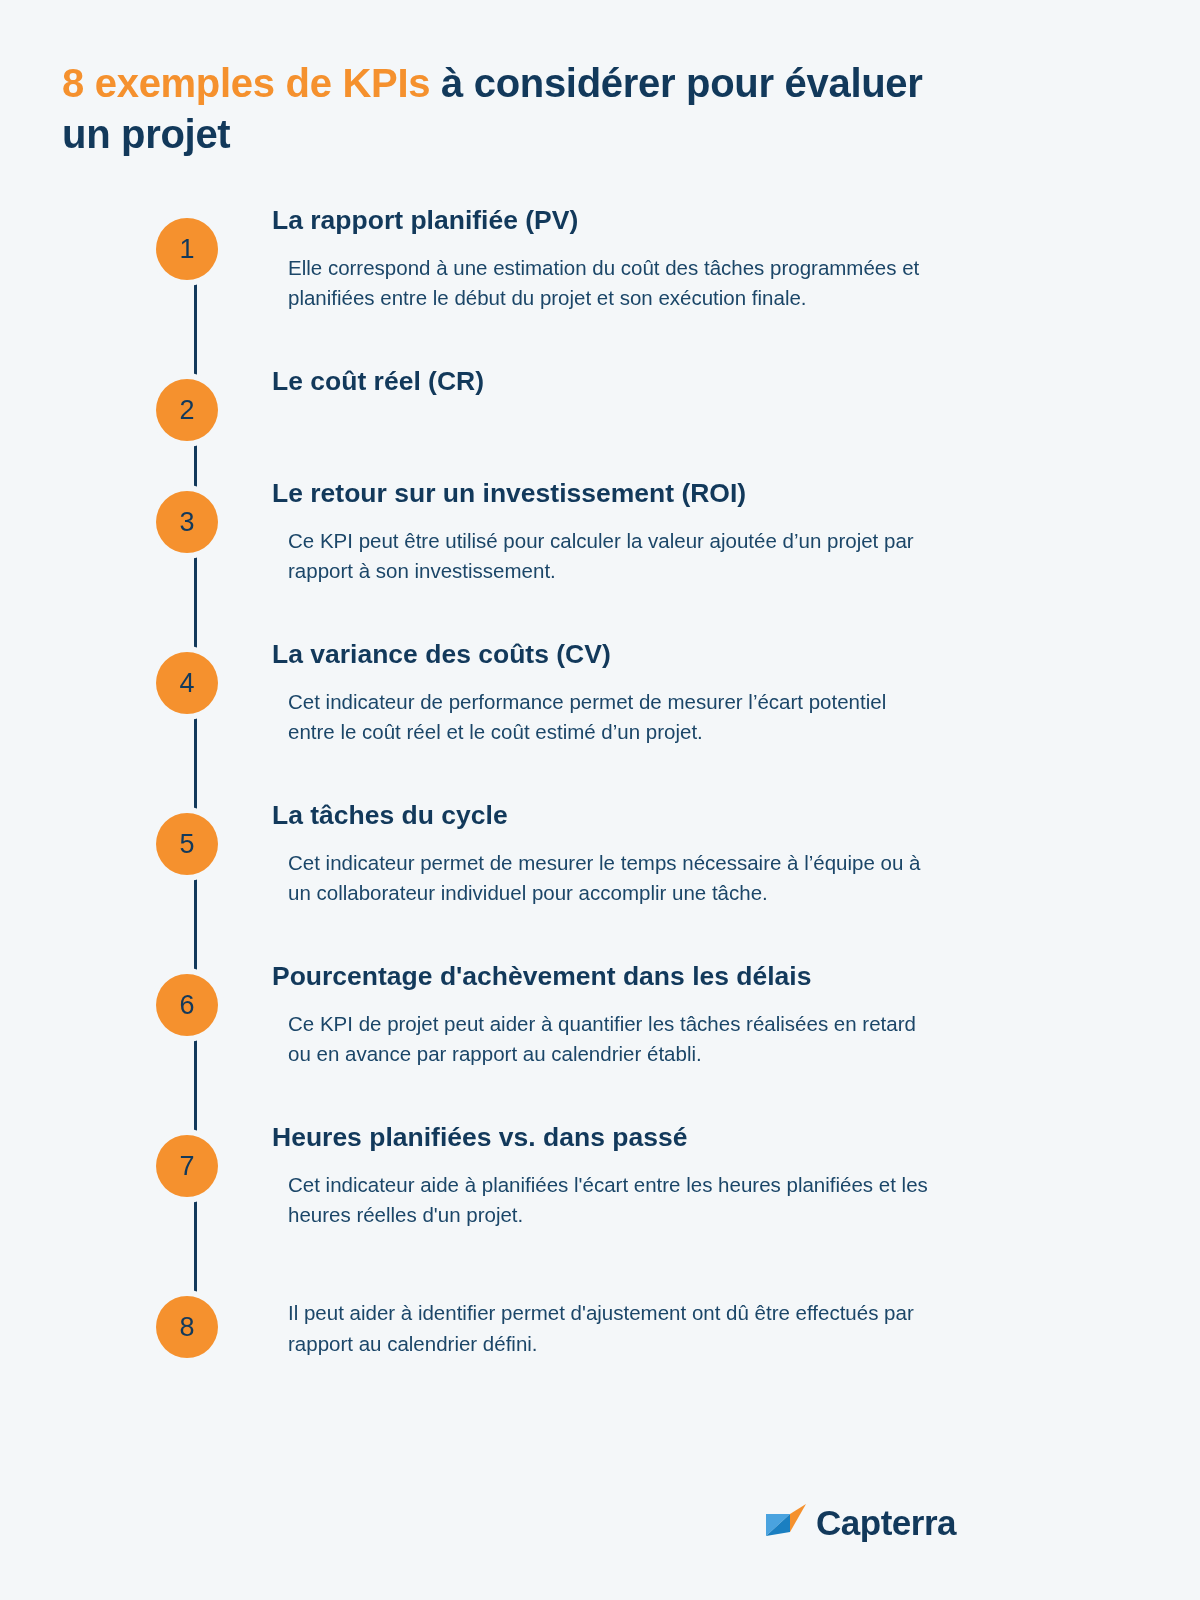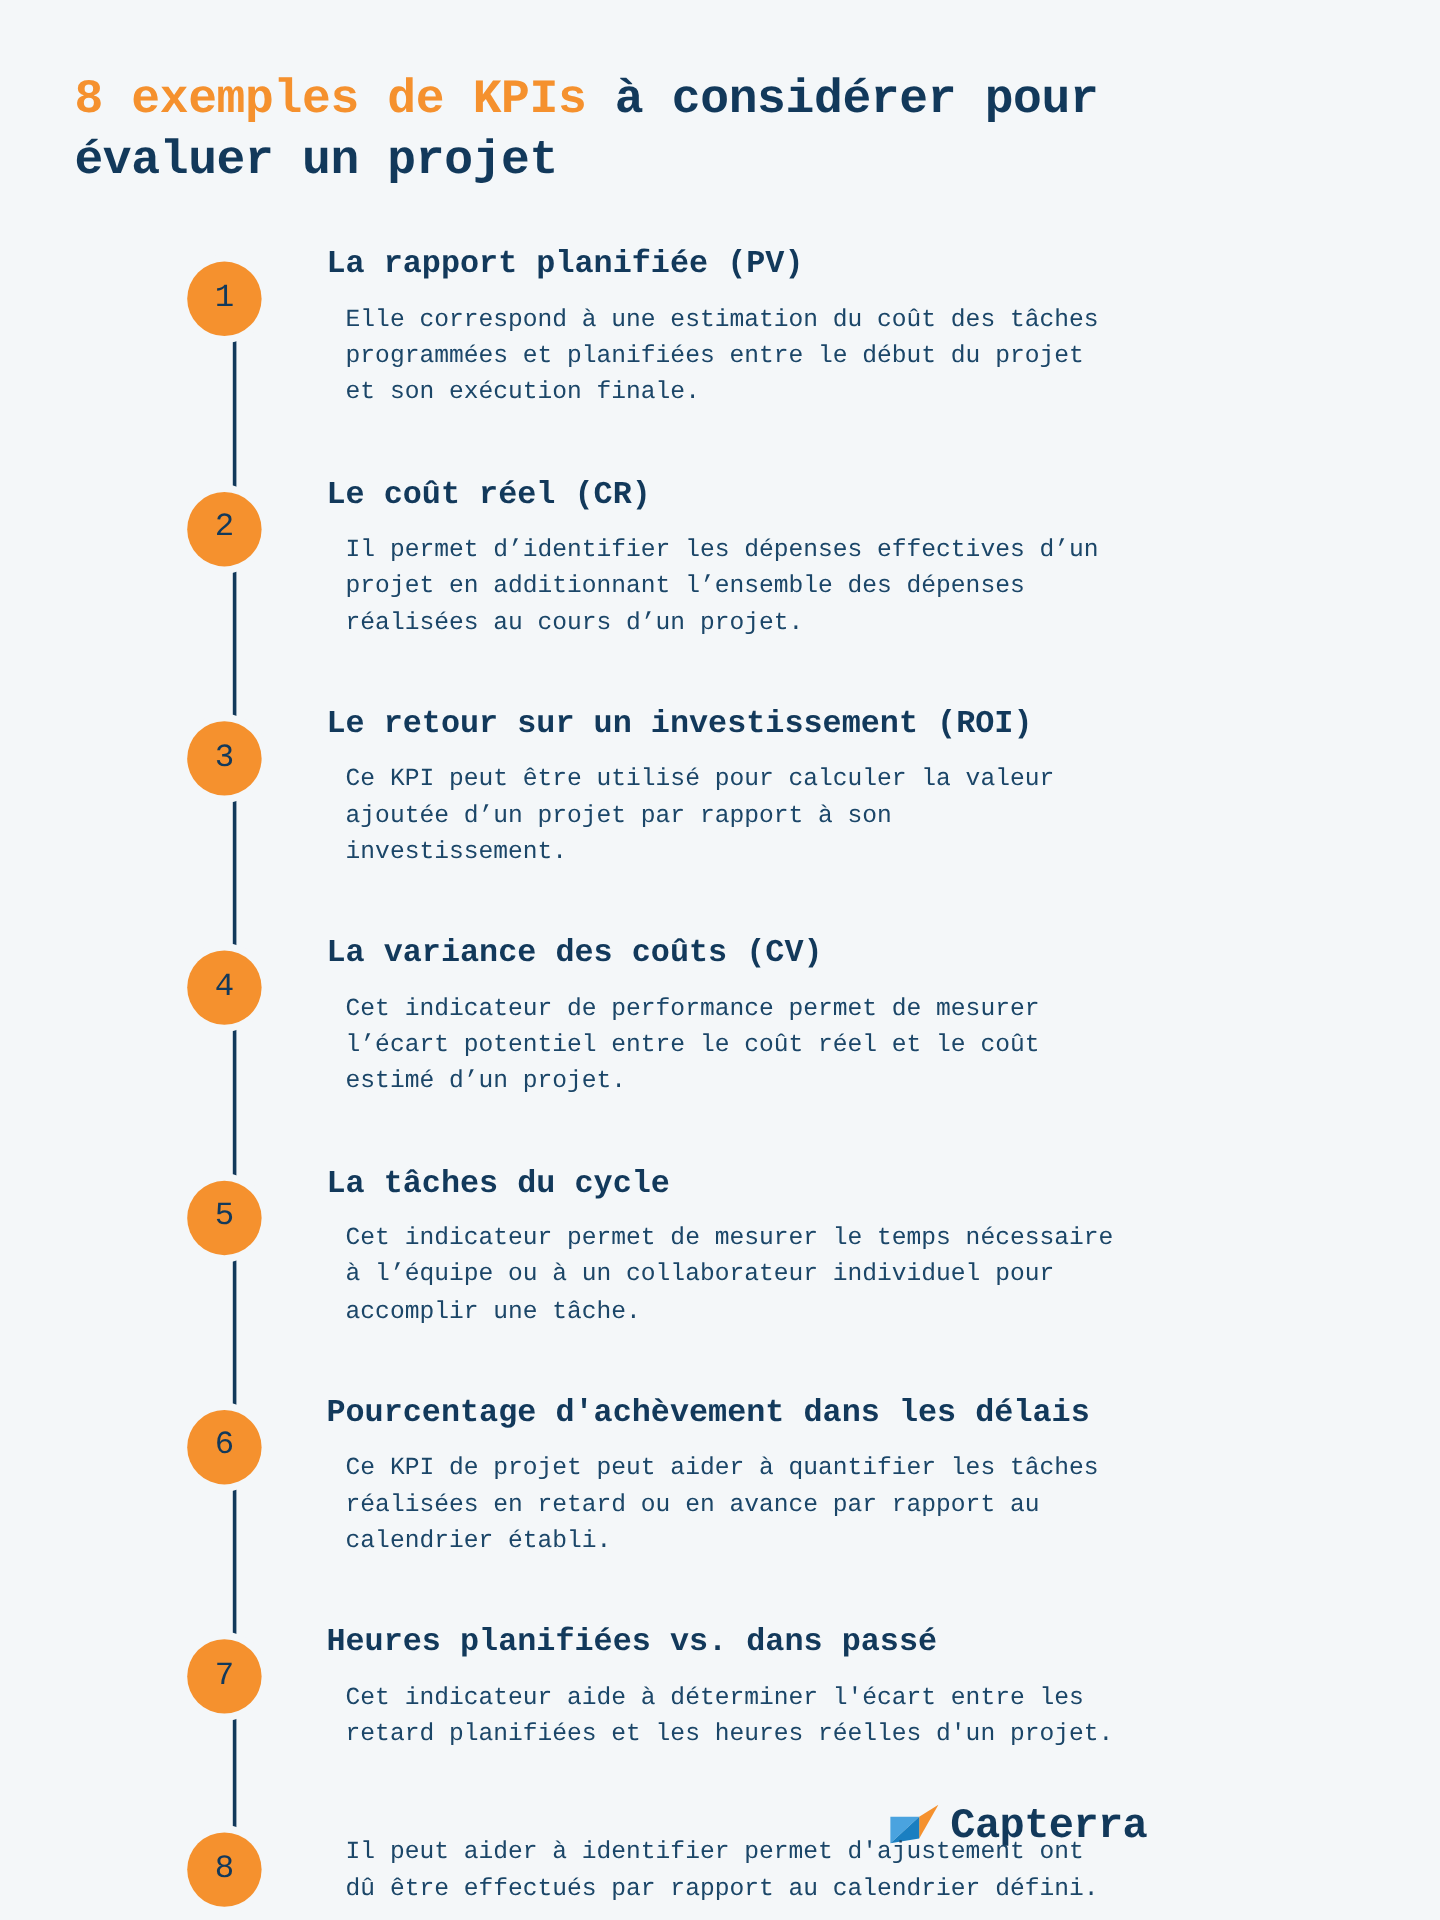--- a/index.html
+++ b/index.html
@@ -15,21 +15,20 @@
     overflow: hidden;
     position: relative;
   }
 
   .page {
     position: relative;
     width: 1052px;
     height: 1600px;
     box-sizing: border-box;
     padding: 58px 84px 0 62px;
-    font-family: Liberation Mono, monospace;
   }
 
   
   .title {
     font-size: 40px;
     line-height: 1.28;
     font-weight: bold;
     color: #12395b;
     letter-spacing: -0.3px;
     margin: 0 0 44px 0;
@@ -146,21 +145,20 @@
         <p class="item-desc">Elle correspond à une estimation du coût des tâches programmées et planifiées entre le début du projet et son exécution finale.</p>
       </div>
     </div>
 
     <div class="item">
       <div class="bullet-col">
         <div class="bullet">2</div>
       </div>
       <div class="text-col">
         <h2 class="item-title">Le coût réel (CR)</h2>
-        <p class="item-desc">Il permet d’identifier les dépenses effectives d’un projet en additionnant l’ensemble des dépenses réalisées au cours d’un projet.</p>
       </div>
     </div>
 
     <div class="item">
       <div class="bullet-col">
         <div class="bullet">3</div>
       </div>
       <div class="text-col">
         <h2 class="item-title">Le retour sur un investissement (ROI)</h2>
         <p class="item-desc">Ce KPI peut être utilisé pour calculer la valeur ajoutée d’un projet par rapport à son investissement.</p>
@@ -196,21 +194,21 @@
         <p class="item-desc">Ce KPI de projet peut aider à quantifier les tâches réalisées en retard ou en avance par rapport au calendrier établi.</p>
       </div>
     </div>
 
     <div class="item">
       <div class="bullet-col">
         <div class="bullet">7</div>
       </div>
       <div class="text-col">
         <h2 class="item-title">Heures planifiées vs. dans passé</h2>
-        <p class="item-desc">Cet indicateur aide à déterminer l'écart entre les retard planifiées et les heures réelles d'un projet.</p>
+        <p class="item-desc">Cet indicateur aide à planifiées l'écart entre les heures planifiées et les heures réelles d'un projet.</p>
       </div>
     </div>
 
     <div class="item">
       <div class="bullet-col">
         <div class="bullet">8</div>
       </div>
       <div class="text-col">
         <p class="item-desc">Il peut aider à identifier permet d'ajustement ont dû être effectués par rapport au calendrier défini.</p>
       </div>

